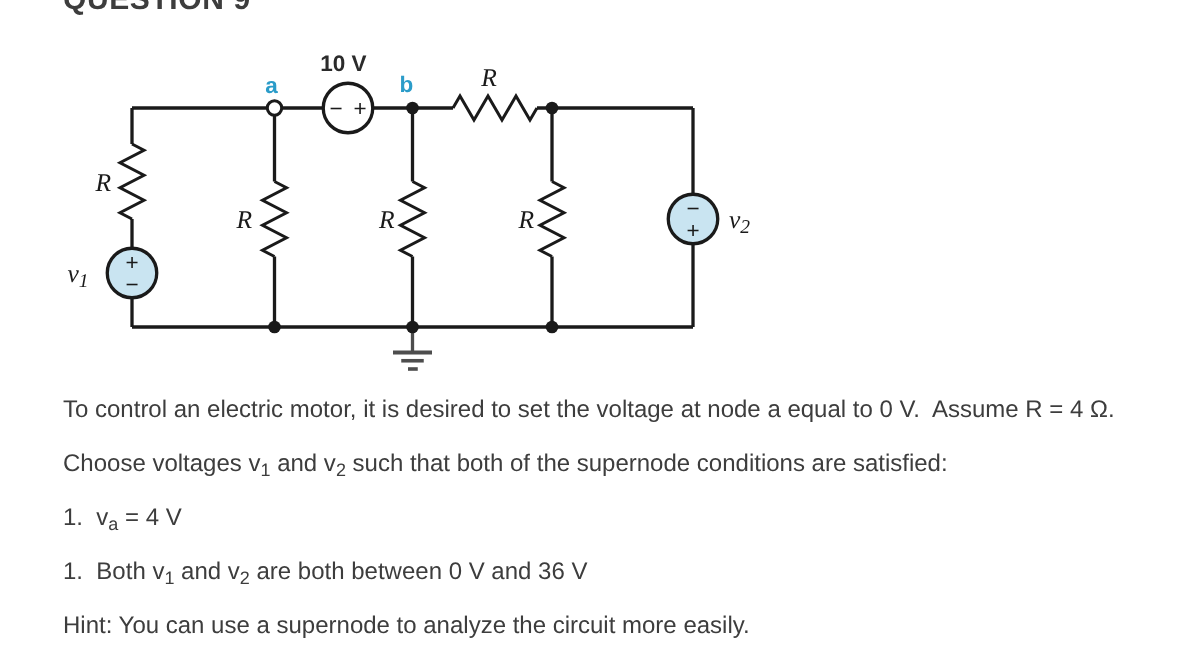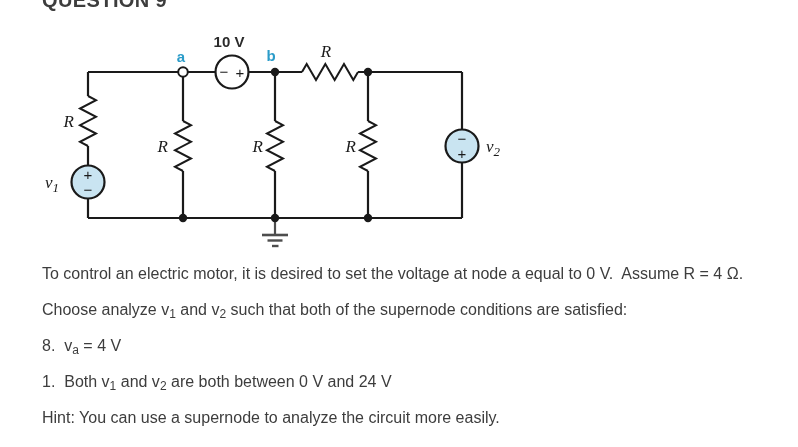--- a/index.html
+++ b/index.html
@@ -144,19 +144,19 @@
 
     <text class="r-lbl" x="74" y="127" text-anchor="end">R</text>
     <text class="r-lbl" x="168" y="152" text-anchor="end">R</text>
     <text class="r-lbl" x="263" y="152" text-anchor="end">R</text>
     <text class="r-lbl" x="356" y="152" text-anchor="end">R</text>
     <text class="r-lbl" x="326" y="57" text-anchor="middle">R</text>
   </svg>
 
   <div class="text-block">
     <p><span>To control an electric motor, it is desired to set the voltage at node a equal to 0 V.  Assume R = 4 Ω.</span></p>
-    <p><span>Choose analyze v</span><sub>1</sub><span> and v</span><sub>2</sub><span> such that both of the supernode conditions are satisfied:</span></p>
-    <p><span>8.  v</span><sub>a</sub><span> = 4 V</span></p>
-    <p><span>1.  Both v</span><sub>1</sub><span> and v</span><sub>2</sub><span> are both between 0 V and 24 V</span></p>
+    <p><span>Choose voltages v</span><sub>1</sub><span> and v</span><sub>2</sub><span> such that both of the supernode conditions are satisfied:</span></p>
+    <p><span>1.  v</span><sub>a</sub><span> = 4 V</span></p>
+    <p><span>1.  Both v</span><sub>1</sub><span> and v</span><sub>2</sub><span> are both between 0 V and 36 V</span></p>
     <p><span>Hint: You can use a supernode to analyze the circuit more easily.</span></p>
   </div>
 
 </div>
 
 </body></html>

